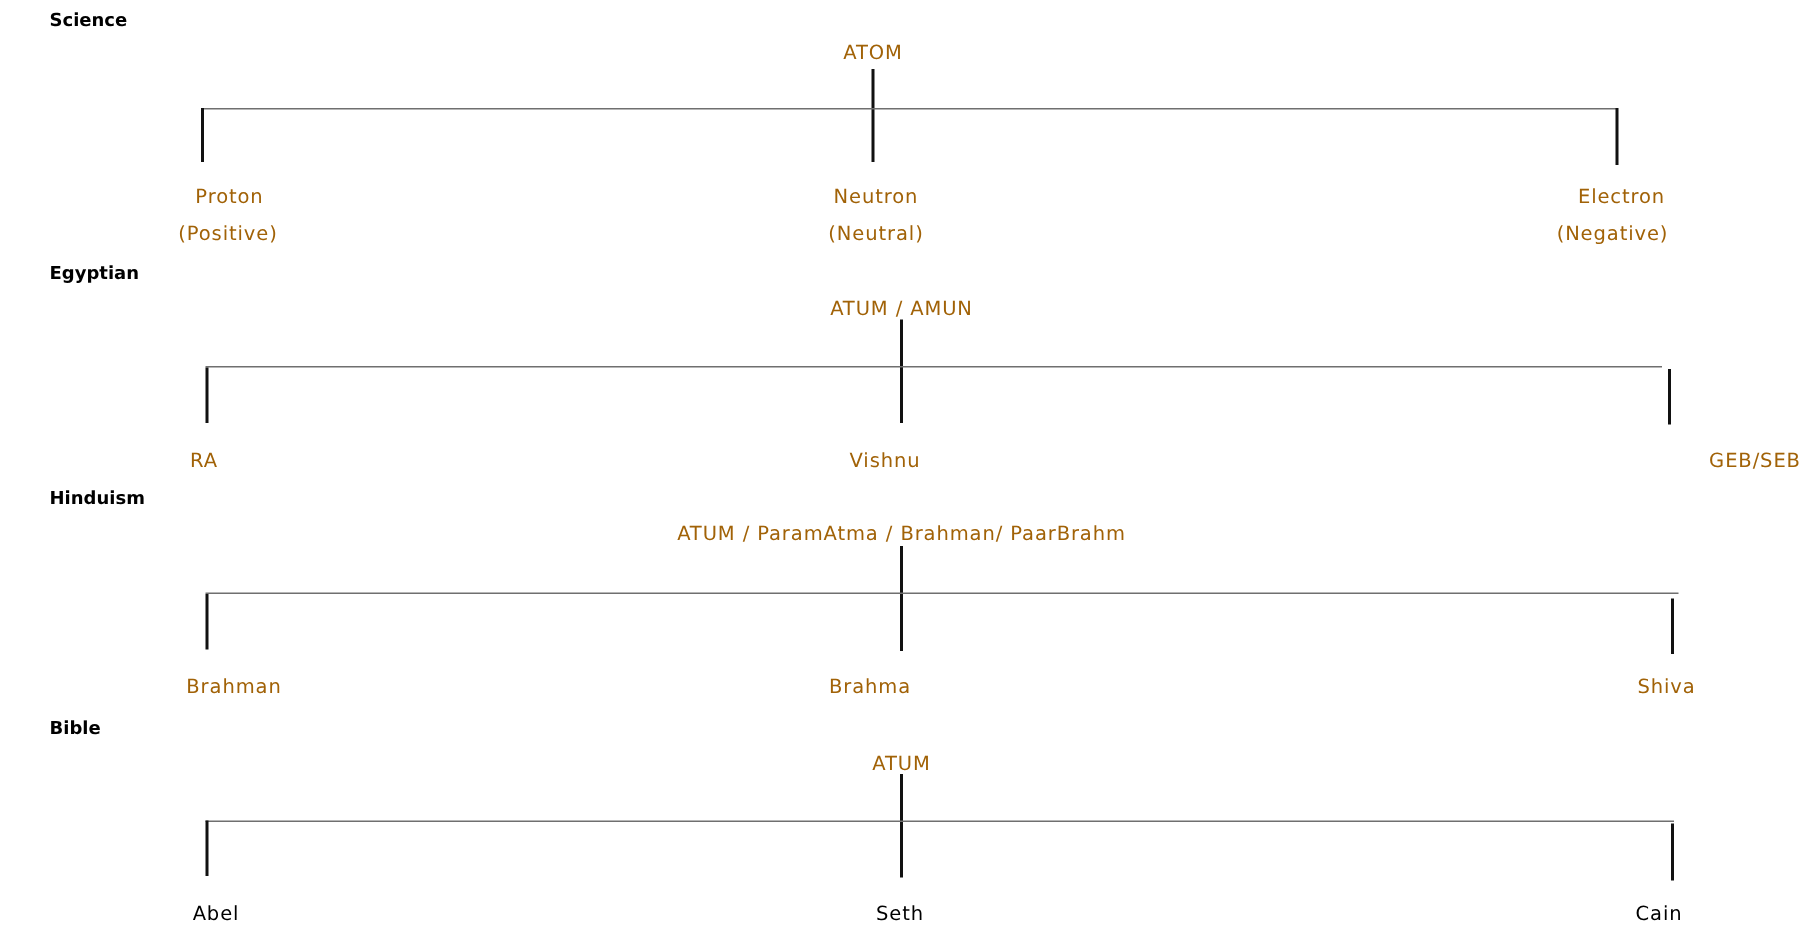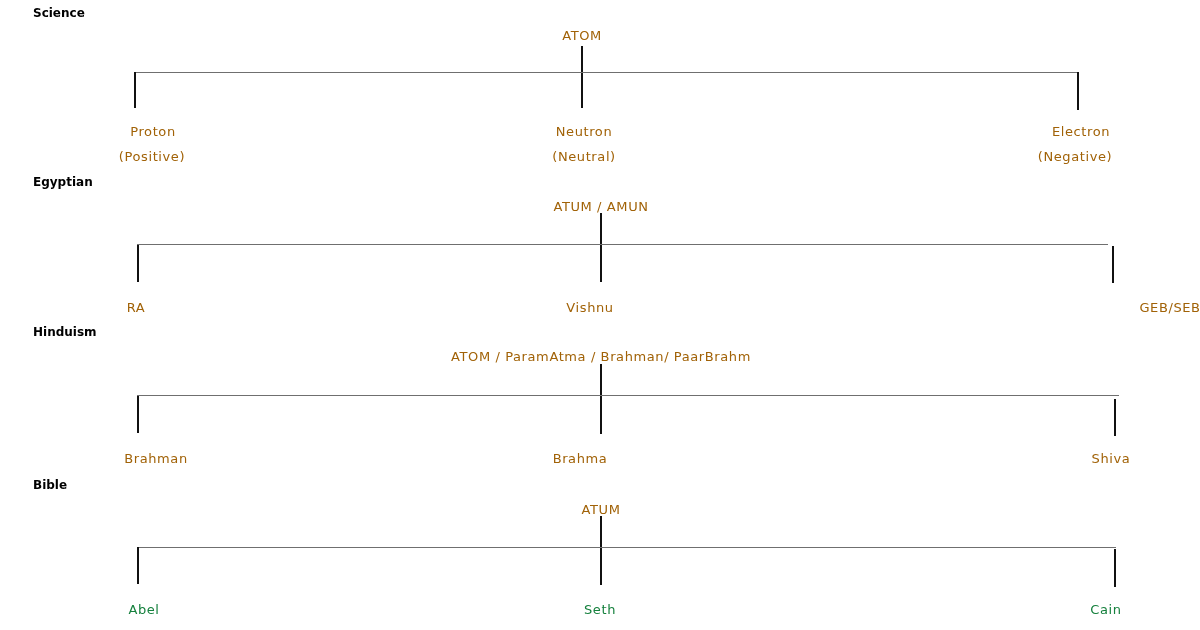--- a/index.html
+++ b/index.html
@@ -1,21 +1,21 @@
 <!DOCTYPE html>
 <html><head>
 <meta charset="utf-8">
 <style>
   html, body { margin:0; padding:0; background:#ffffff; }
   body { width:1200px; height:630px; position:relative; overflow:hidden;
          font-family:"DejaVu Sans", "Liberation Sans", sans-serif; }
   .heading { position:absolute; left:33px; font-size:12px; font-weight:bold; color:#000; white-space:nowrap; }
   .lbl { position:absolute; font-size:13px; white-space:nowrap; transform:translateX(-50%); letter-spacing:0.6px; }
   .red { color:#a16207; }
-  .black { color:#15803d;text-align:center; }
+  .black { color:#000000;text-align:center; }
   .hline { position:absolute; height:0; border-top:1.5px solid #6f6f6f; }
   .vline { position:absolute; width:0; border-left:2px solid #111; }
   .section { position:absolute; left:0; top:0; width:1200px; height:630px; pointer-events:none;padding-left:25px; }
   .section * { pointer-events:auto; }
 </style>
 </head>
 <body>
 
 <div class="section">
   <div class="heading" style="top:6px">Science</div>
@@ -39,21 +39,21 @@
   <div class="hline" style="left:137px;top:244px;width:971px"></div>
   <div class="vline" style="left:137px;top:245px;height:37px"></div>
   <div class="vline" style="left:1112px;top:246px;height:37px"></div>
   <div class="lbl red" style="left:136px;top:300px">RA</div>
   <div class="lbl red" style="left:590px;top:300px">Vishnu</div>
   <div class="lbl red" style="left:1170px;top:300px">GEB/SEB</div>
 </div>
 
 <div class="section">
   <div class="heading" style="top:325px">Hinduism</div>
-  <div class="lbl red" style="left:601px;top:349px">ATOM / ParamAtma / Brahman/ PaarBrahm</div>
+  <div class="lbl red" style="left:601px;top:349px">ATUM / ParamAtma / Brahman/ PaarBrahm</div>
   <div class="vline" style="left:600px;top:364px;height:70px"></div>
   <div class="hline" style="left:137px;top:395px;width:982px"></div>
   <div class="vline" style="left:137px;top:396px;height:37px"></div>
   <div class="vline" style="left:1114px;top:399px;height:37px"></div>
   <div class="lbl red" style="left:156px;top:451px">Brahman</div>
   <div class="lbl red" style="left:580px;top:451px">Brahma</div>
   <div class="lbl red" style="left:1111px;top:451px">Shiva</div>
 </div>
 
 <div class="section">

